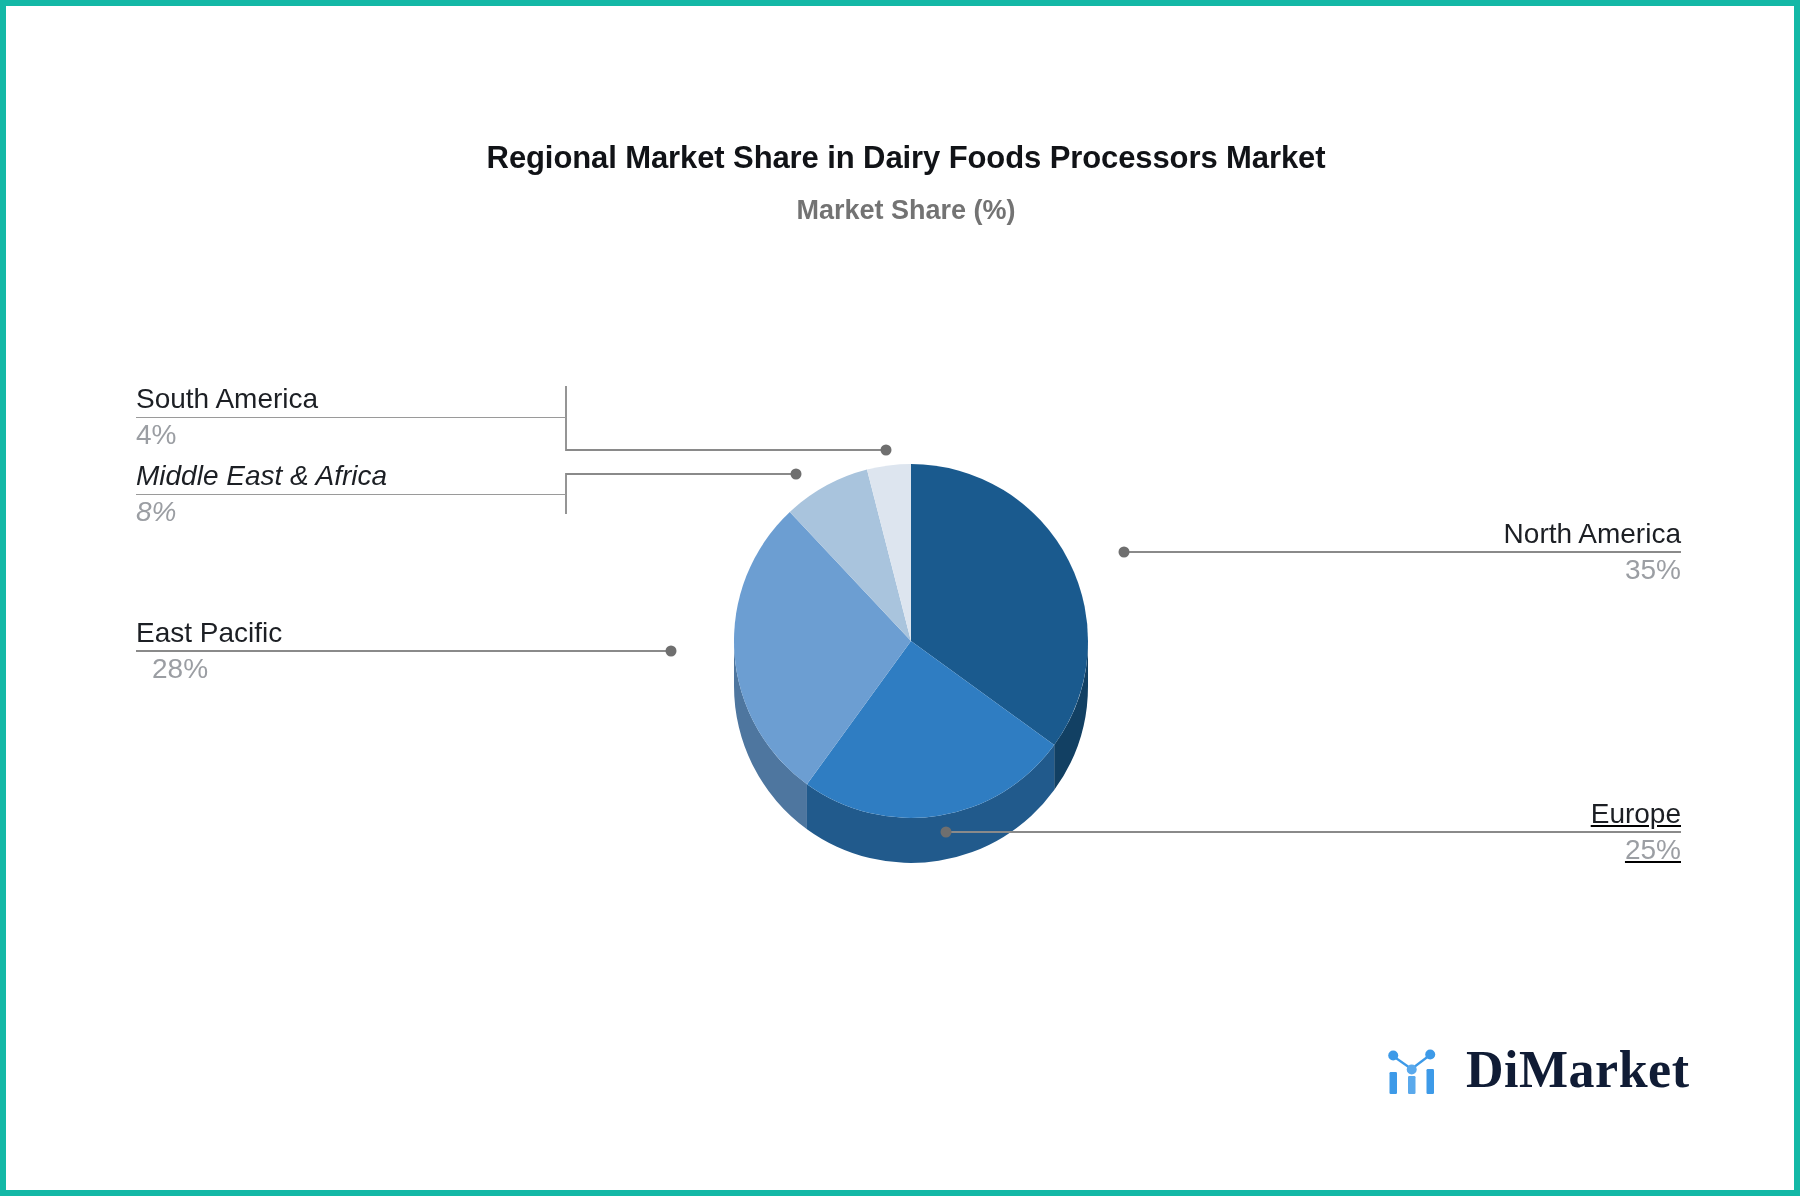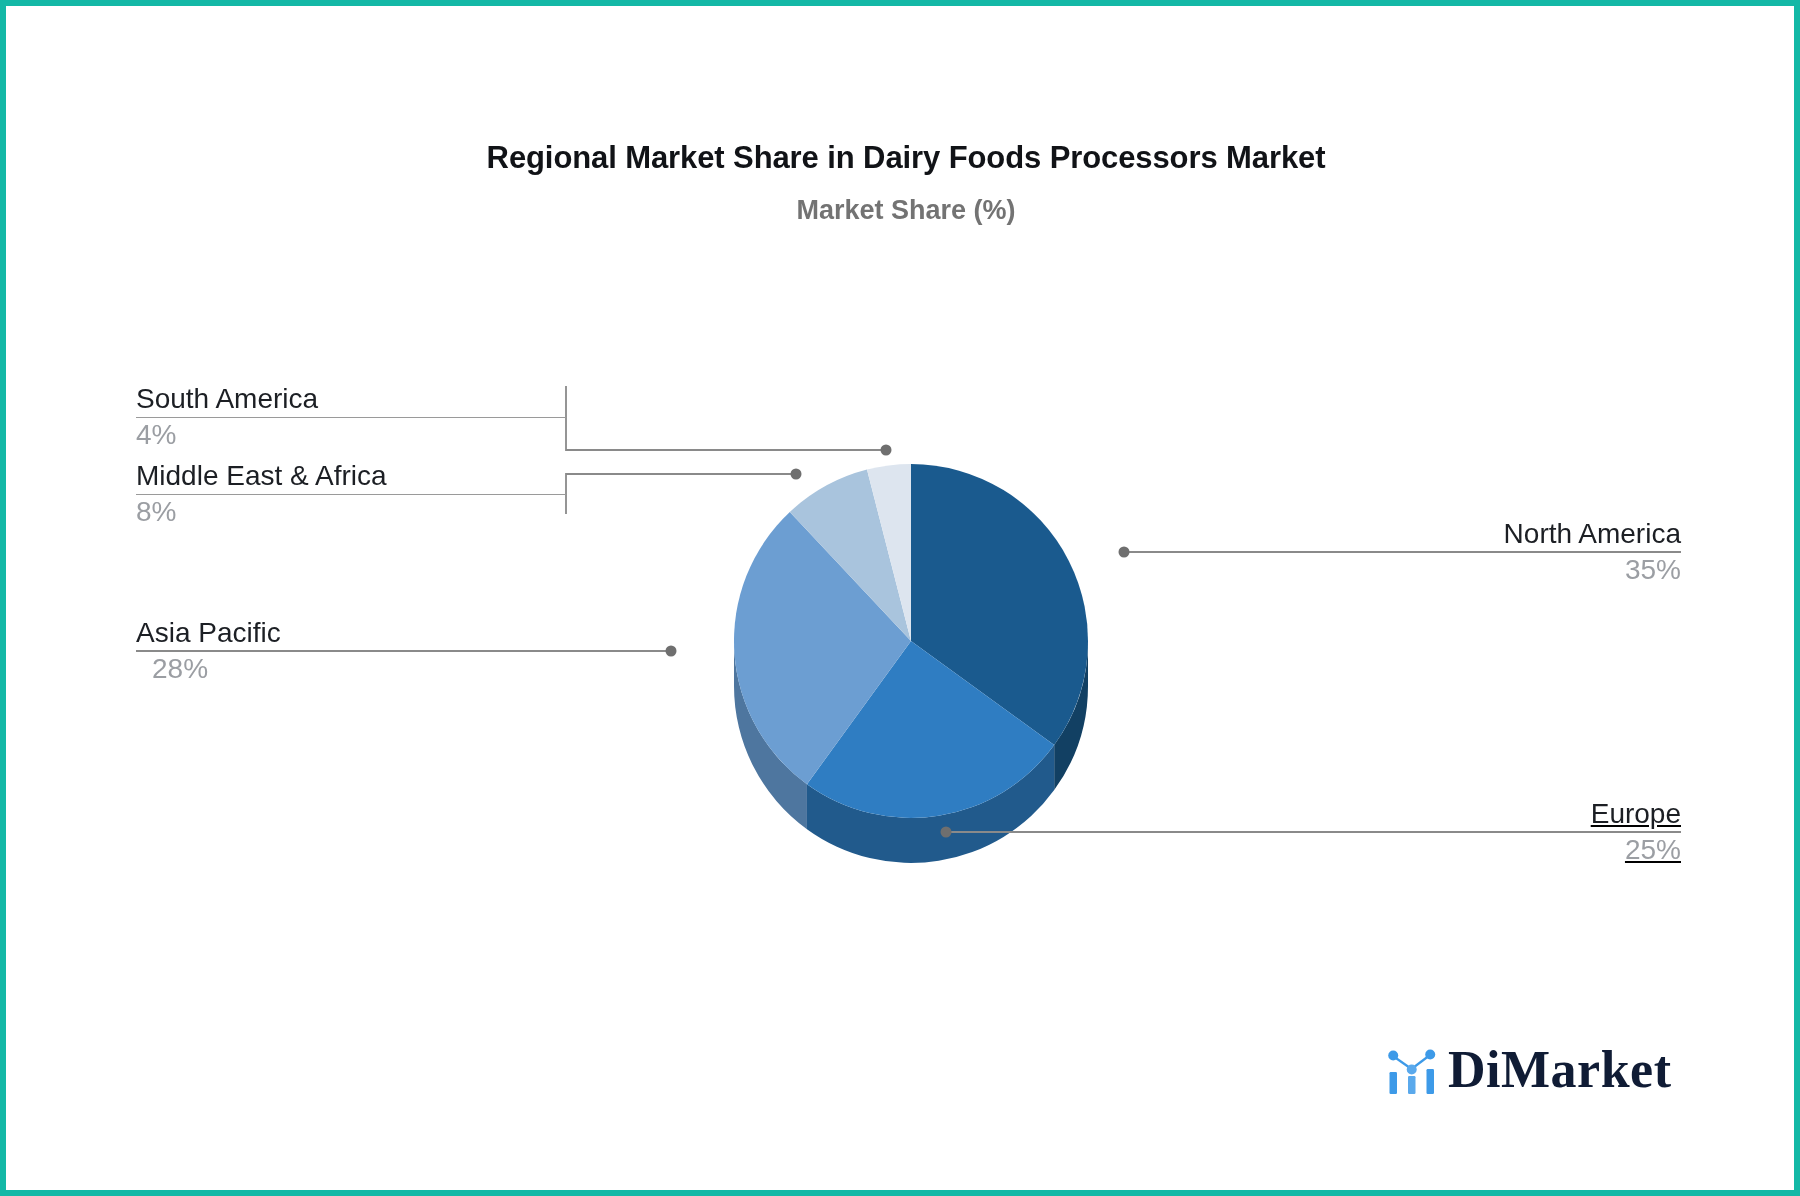--- a/index.html
+++ b/index.html
@@ -77,21 +77,21 @@
   .callout.right .name,
   .callout.right .val { text-align: right; }
 
   
   #logo {
     position: absolute;
     left: 1378px;
     top: 1036px;
     display: flex;
     align-items: center;
-    gap: 8px;
+    gap: 26px;
   }
   #logo .wordmark {
     font-family: "Liberation Serif", serif;
     font-size: 52px;
     font-weight: bold;
     color: #101c35;
     letter-spacing: 0.5px;
     line-height: 1;
   }
 </style>
@@ -145,28 +145,28 @@
       <circle cx="940" cy="826" r="5.5"></circle>
     </g>
   </svg>
 
   <div class="callout left" style="left:130px; top:378px; width:430px;">
     <div class="name">South America</div>
     <div class="rule"></div>
     <div class="val">4%</div>
   </div>
 
-  <div class="callout left" style="left:130px; top:455px; width:430px;">
+  <div class="callout left" style="left:130px; top:455px; width:430px;font-style:italic;">
     <div class="name">Middle East &amp; Africa</div>
     <div class="rule"></div>
     <div class="val">8%</div>
   </div>
 
   <div class="callout left" style="left:130px; top:612px; width:1px;">
-    <div class="name" style="width:430px;">Asia Pacific</div>
+    <div class="name" style="width:430px;">East Pacific</div>
     <div class="rule" style="width:0px;"></div>
     <div class="val" style="width:430px;margin-left:16px;">28%</div>
   </div>
 
   <div class="callout right" style="left:1245px; top:513px; width:430px;">
     <div class="name">North America</div>
     <div class="rule" style="width:0px;"></div>
     <div class="val">35%</div>
   </div>
 

